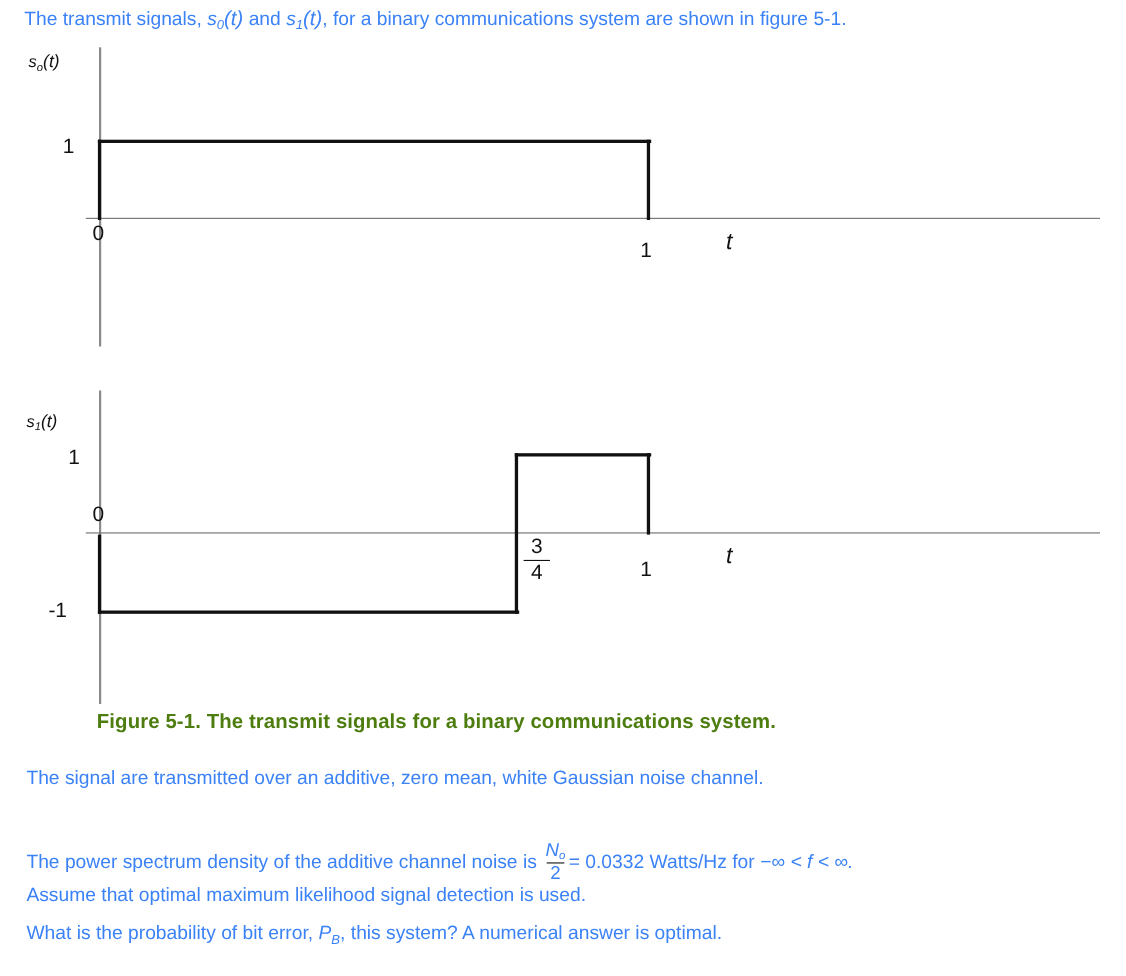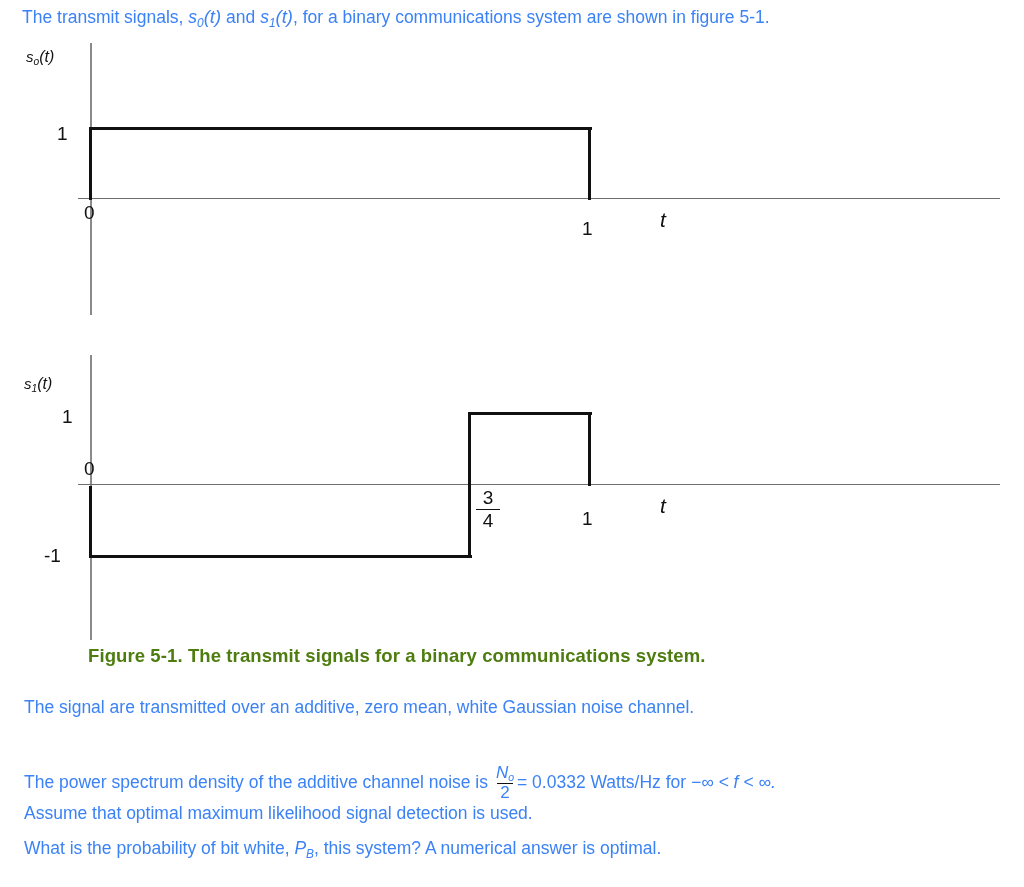--- a/index.html
+++ b/index.html
@@ -185,14 +185,14 @@
   <span>The power spectrum density of the additive channel noise is </span><span class="ifrac">
     <span class="num"><span>N</span><span class="nsub">o</span></span>
     <span class="bar"></span>
     <span class="den">2</span>
   </span><span>= 0.0332 Watts/Hz for </span><span class="it">−∞ &lt; f &lt; ∞.</span>
 </div>
 
 <div class="abs prose" style="left:24px; top:803px;">Assume that optimal maximum likelihood signal detection is used.</div>
 
 <div class="abs prose" style="left:24px; top:838px;">
-  <span>What is the probability of bit white, </span><span class="it">P</span><span class="sub">B</span><span>, this system?  A numerical answer is optimal.</span>
+  <span>What is the probability of bit error, </span><span class="it">P</span><span class="sub">B</span><span>, this system?  A numerical answer is optimal.</span>
 </div>
 
 </body></html>

